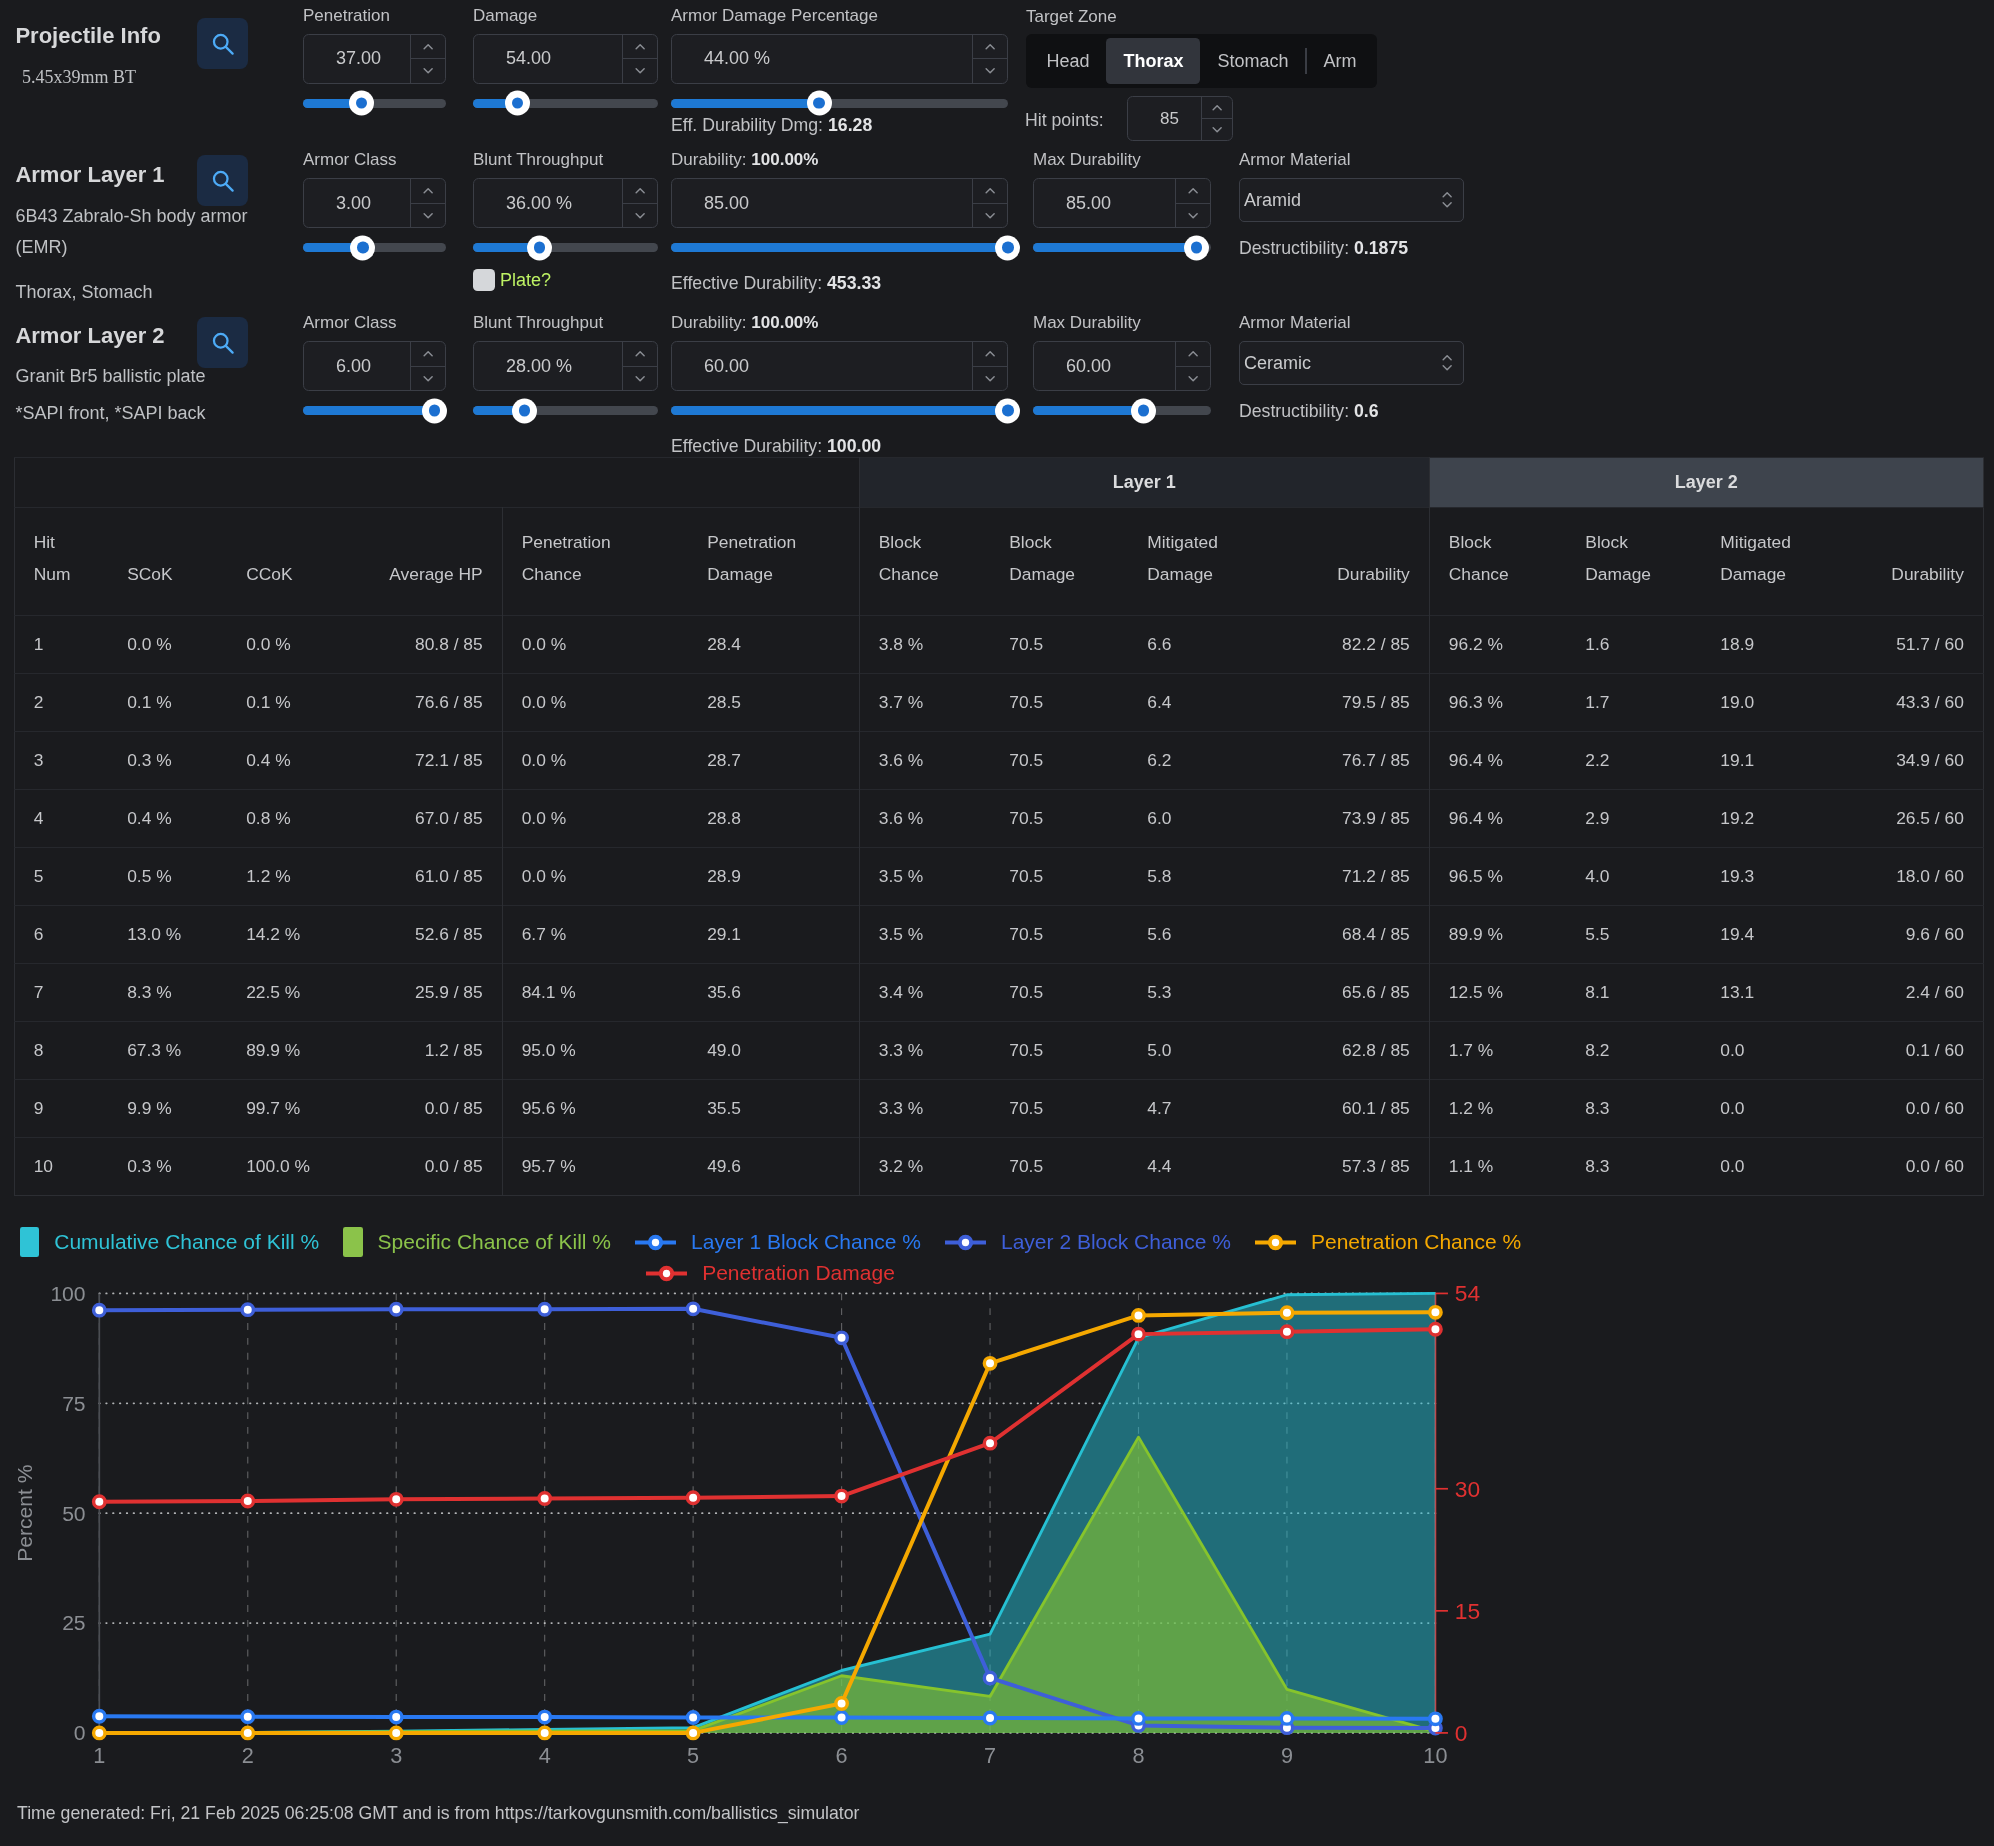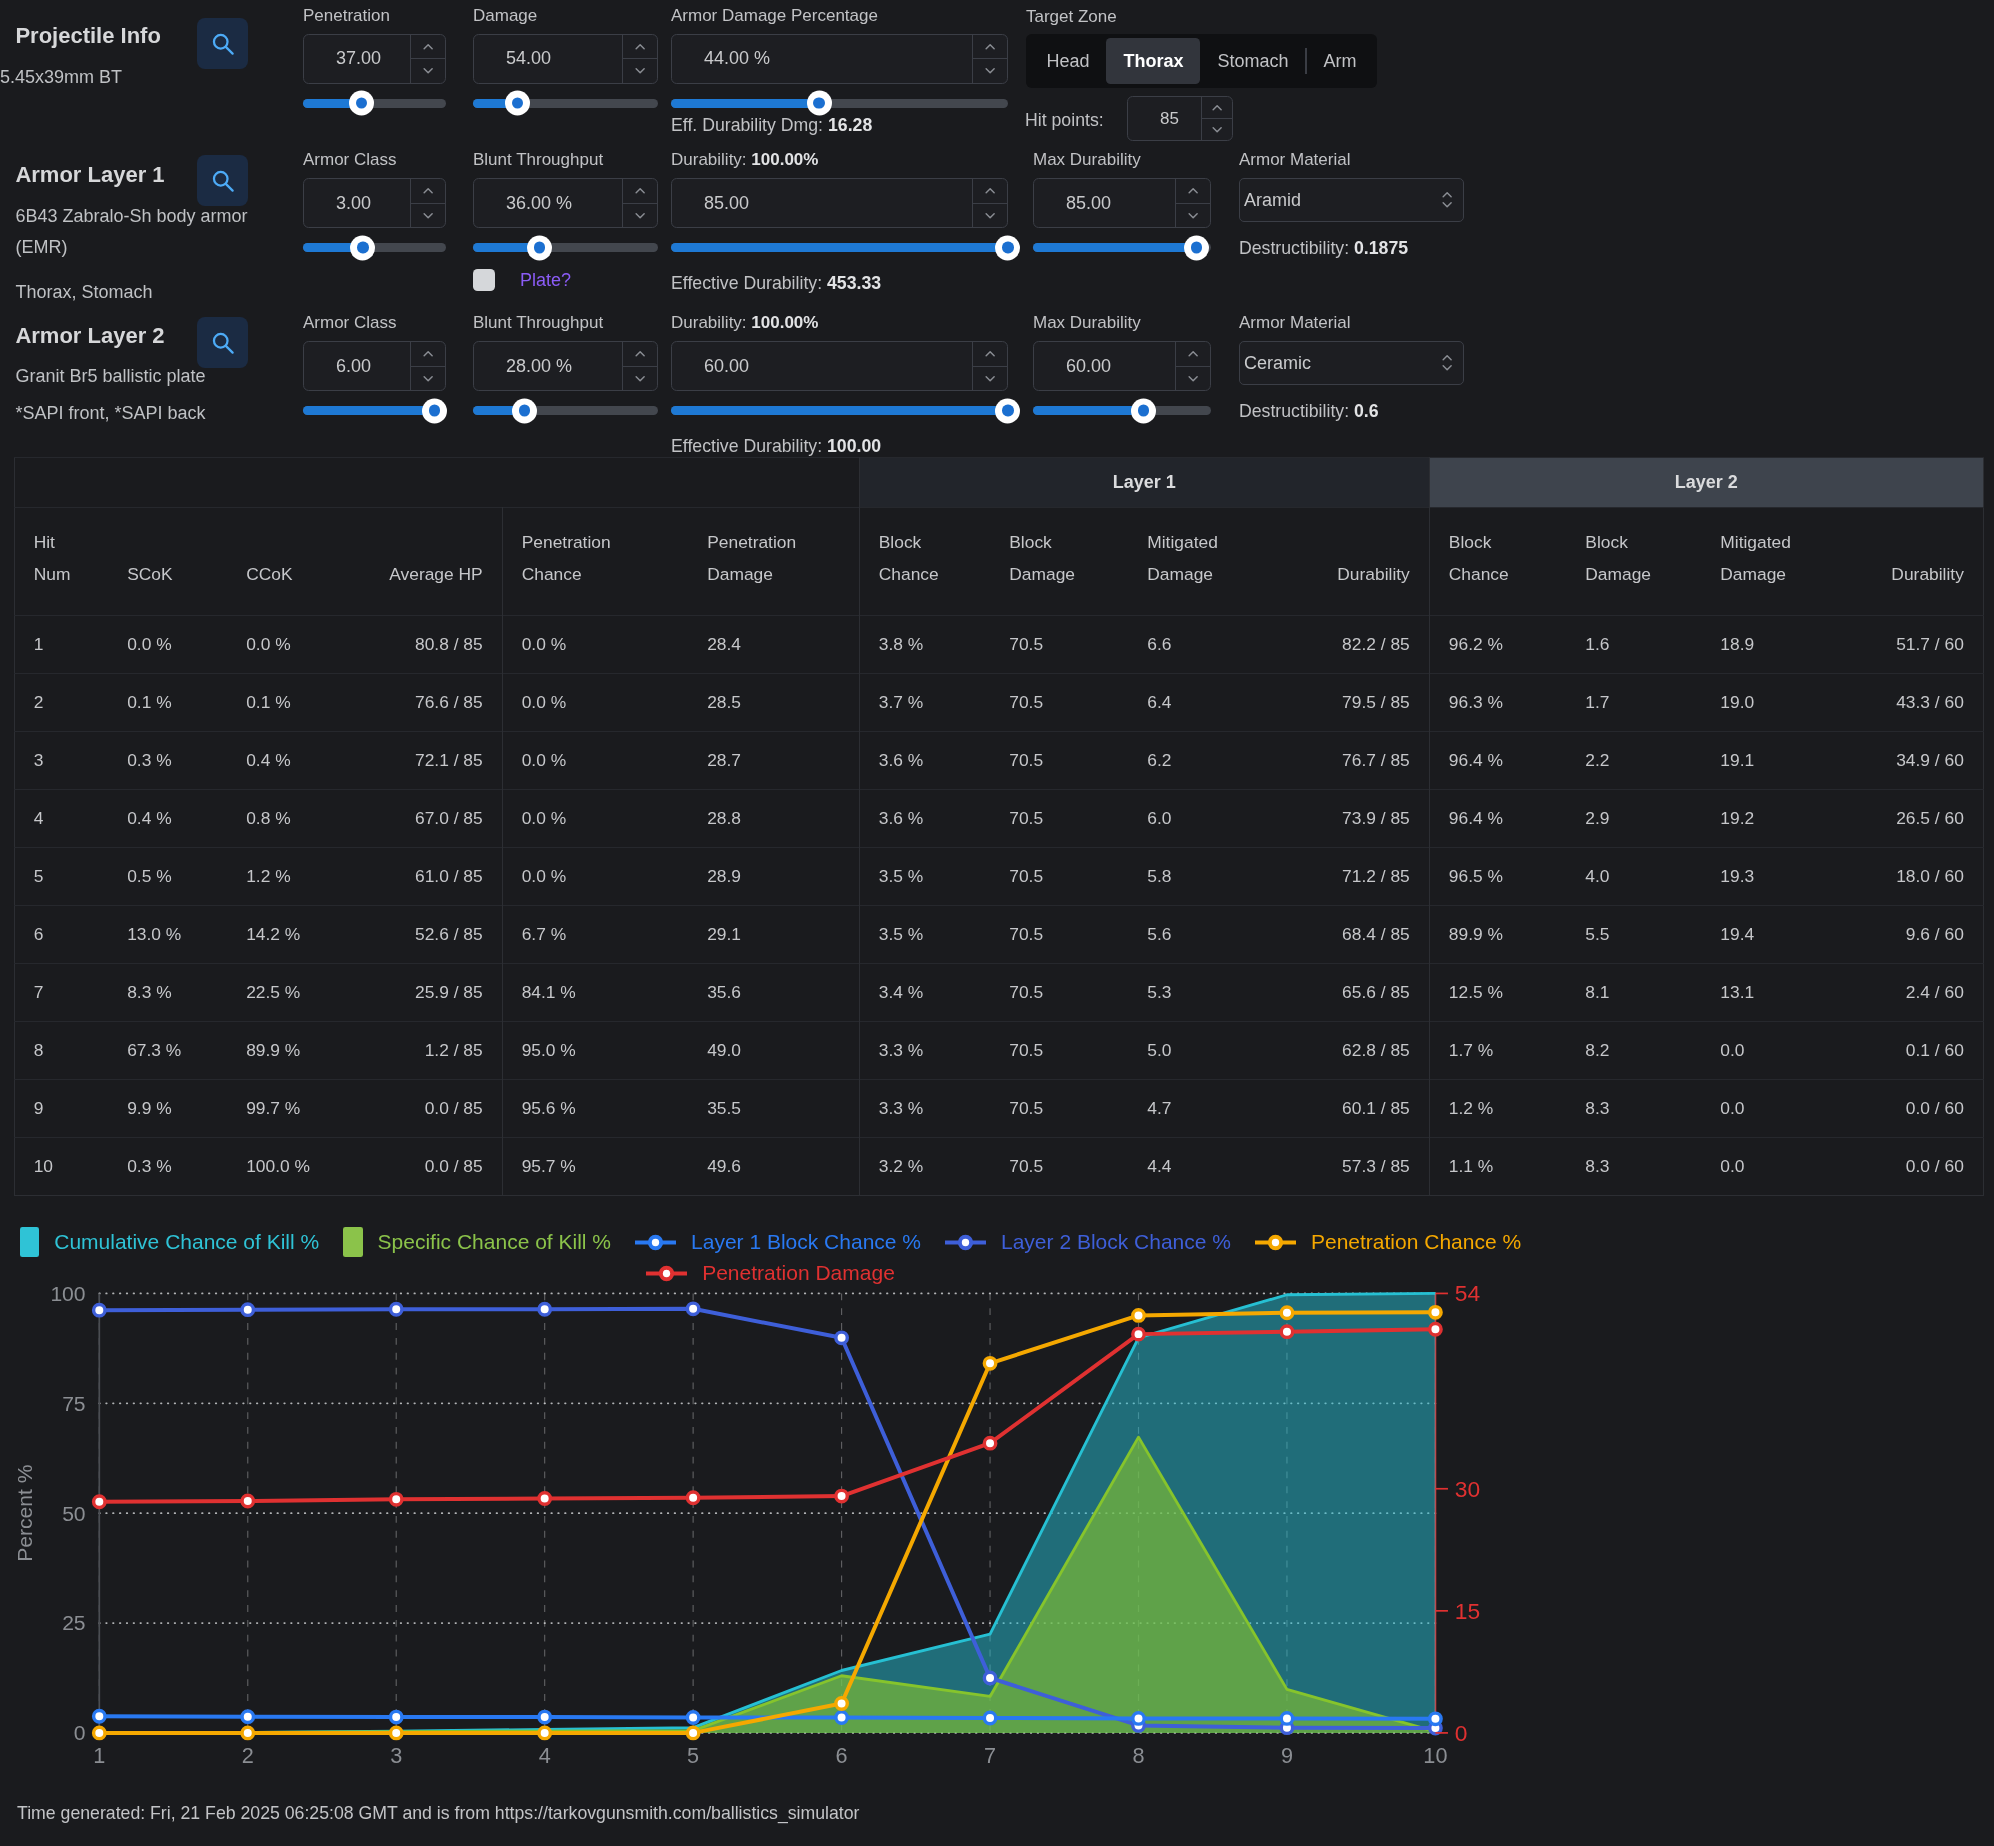--- a/index.html
+++ b/index.html
@@ -40,21 +40,21 @@
   .slider .thumb::after { content:""; position:absolute; inset:6.8px; border-radius:50%; background:#1b6fd0; }
 
   .seg { display:inline-flex; align-items:center; background:#0f1012; border-radius:5.7px;
          padding:3.4px; height:54px; }
   .seg-item { padding:0 17px; height:46px; display:flex; align-items:center; font-size:18px;
               color:#c1c2c5; border-radius:4.6px; cursor:pointer; white-space:nowrap;text-align:right; }
   .seg-item.active { background:#32353c; color:#ffffff; font-weight:700; }
   .seg-sep { width:1.1px; height:26px; background:#3a3d44; }
 
   .checkbox { width:22px; height:22px; border-radius:4.6px; background:#d5d7da; display:inline-block; }
-  .chk-row { display:flex; align-items:center; gap:25px; font-size:18px; color:#8b5cf6; }
+  .chk-row { display:flex; align-items:center; gap:5px; font-size:18px; color:#bef264; }
 
   
   #results { position:absolute; left:13.7px; top:457px; width:1968px; border-collapse:collapse;
              table-layout:fixed; border:1.1px solid #2c2e33; font-size:17.4px; color:#c6c7ca; }
   #results tr { border-top:1.1px solid #26282d; }
   #results td, #results th { padding-left:19px; text-align:left; font-weight:400; }
   #results .grp td { height:50px; padding:0; text-align:center; font-weight:600; font-size:18px; color:#dadbdd; }
   #results .g1 { background:#22252b; }
   #results .g2 { background:#3e444d; }
   #results th { height:108px; vertical-align:bottom; padding-bottom:25px; white-space:pre-line; line-height:1.8; }
@@ -76,21 +76,21 @@
 
 <div id="root">
 
   <div class="abs title" style="left:15.4px; top:23px;">Projectile Info</div>
   <button class="abs search-btn" style="left:197px; top:18px;">
     <svg width="26" height="26" viewBox="0 0 46 46">
       <circle cx="19" cy="19" r="12" fill="none" stroke="#4dabf7" stroke-width="4"></circle>
       <line x1="28" y1="28" x2="40" y2="40" stroke="#4dabf7" stroke-width="4" stroke-linecap="round"></line>
     </svg>
   </button>
-  <div class="abs sub" style="left:0; top:62px;">5.45x39mm BT</div>
+  <div class="abs sub" style="left:22px; top:62px;font-family:Liberation Serif, serif;">5.45x39mm BT</div>
 
   <div class="ctrl" style="left:303px; top:5.7px; width:143px;">
     <div class="lbl">Penetration</div>
     <div class="ninput">
       <span>37.00</span>
       <span class="nspin">
           <button class="sp-btn">
             <svg width="10.3" height="7.4" viewBox="0 0 18 13">
               <polyline points="2,10 9,3 16,10" fill="none" stroke="#8a8d93" stroke-width="2.6" stroke-linecap="round" stroke-linejoin="round"></polyline>
             </svg>

